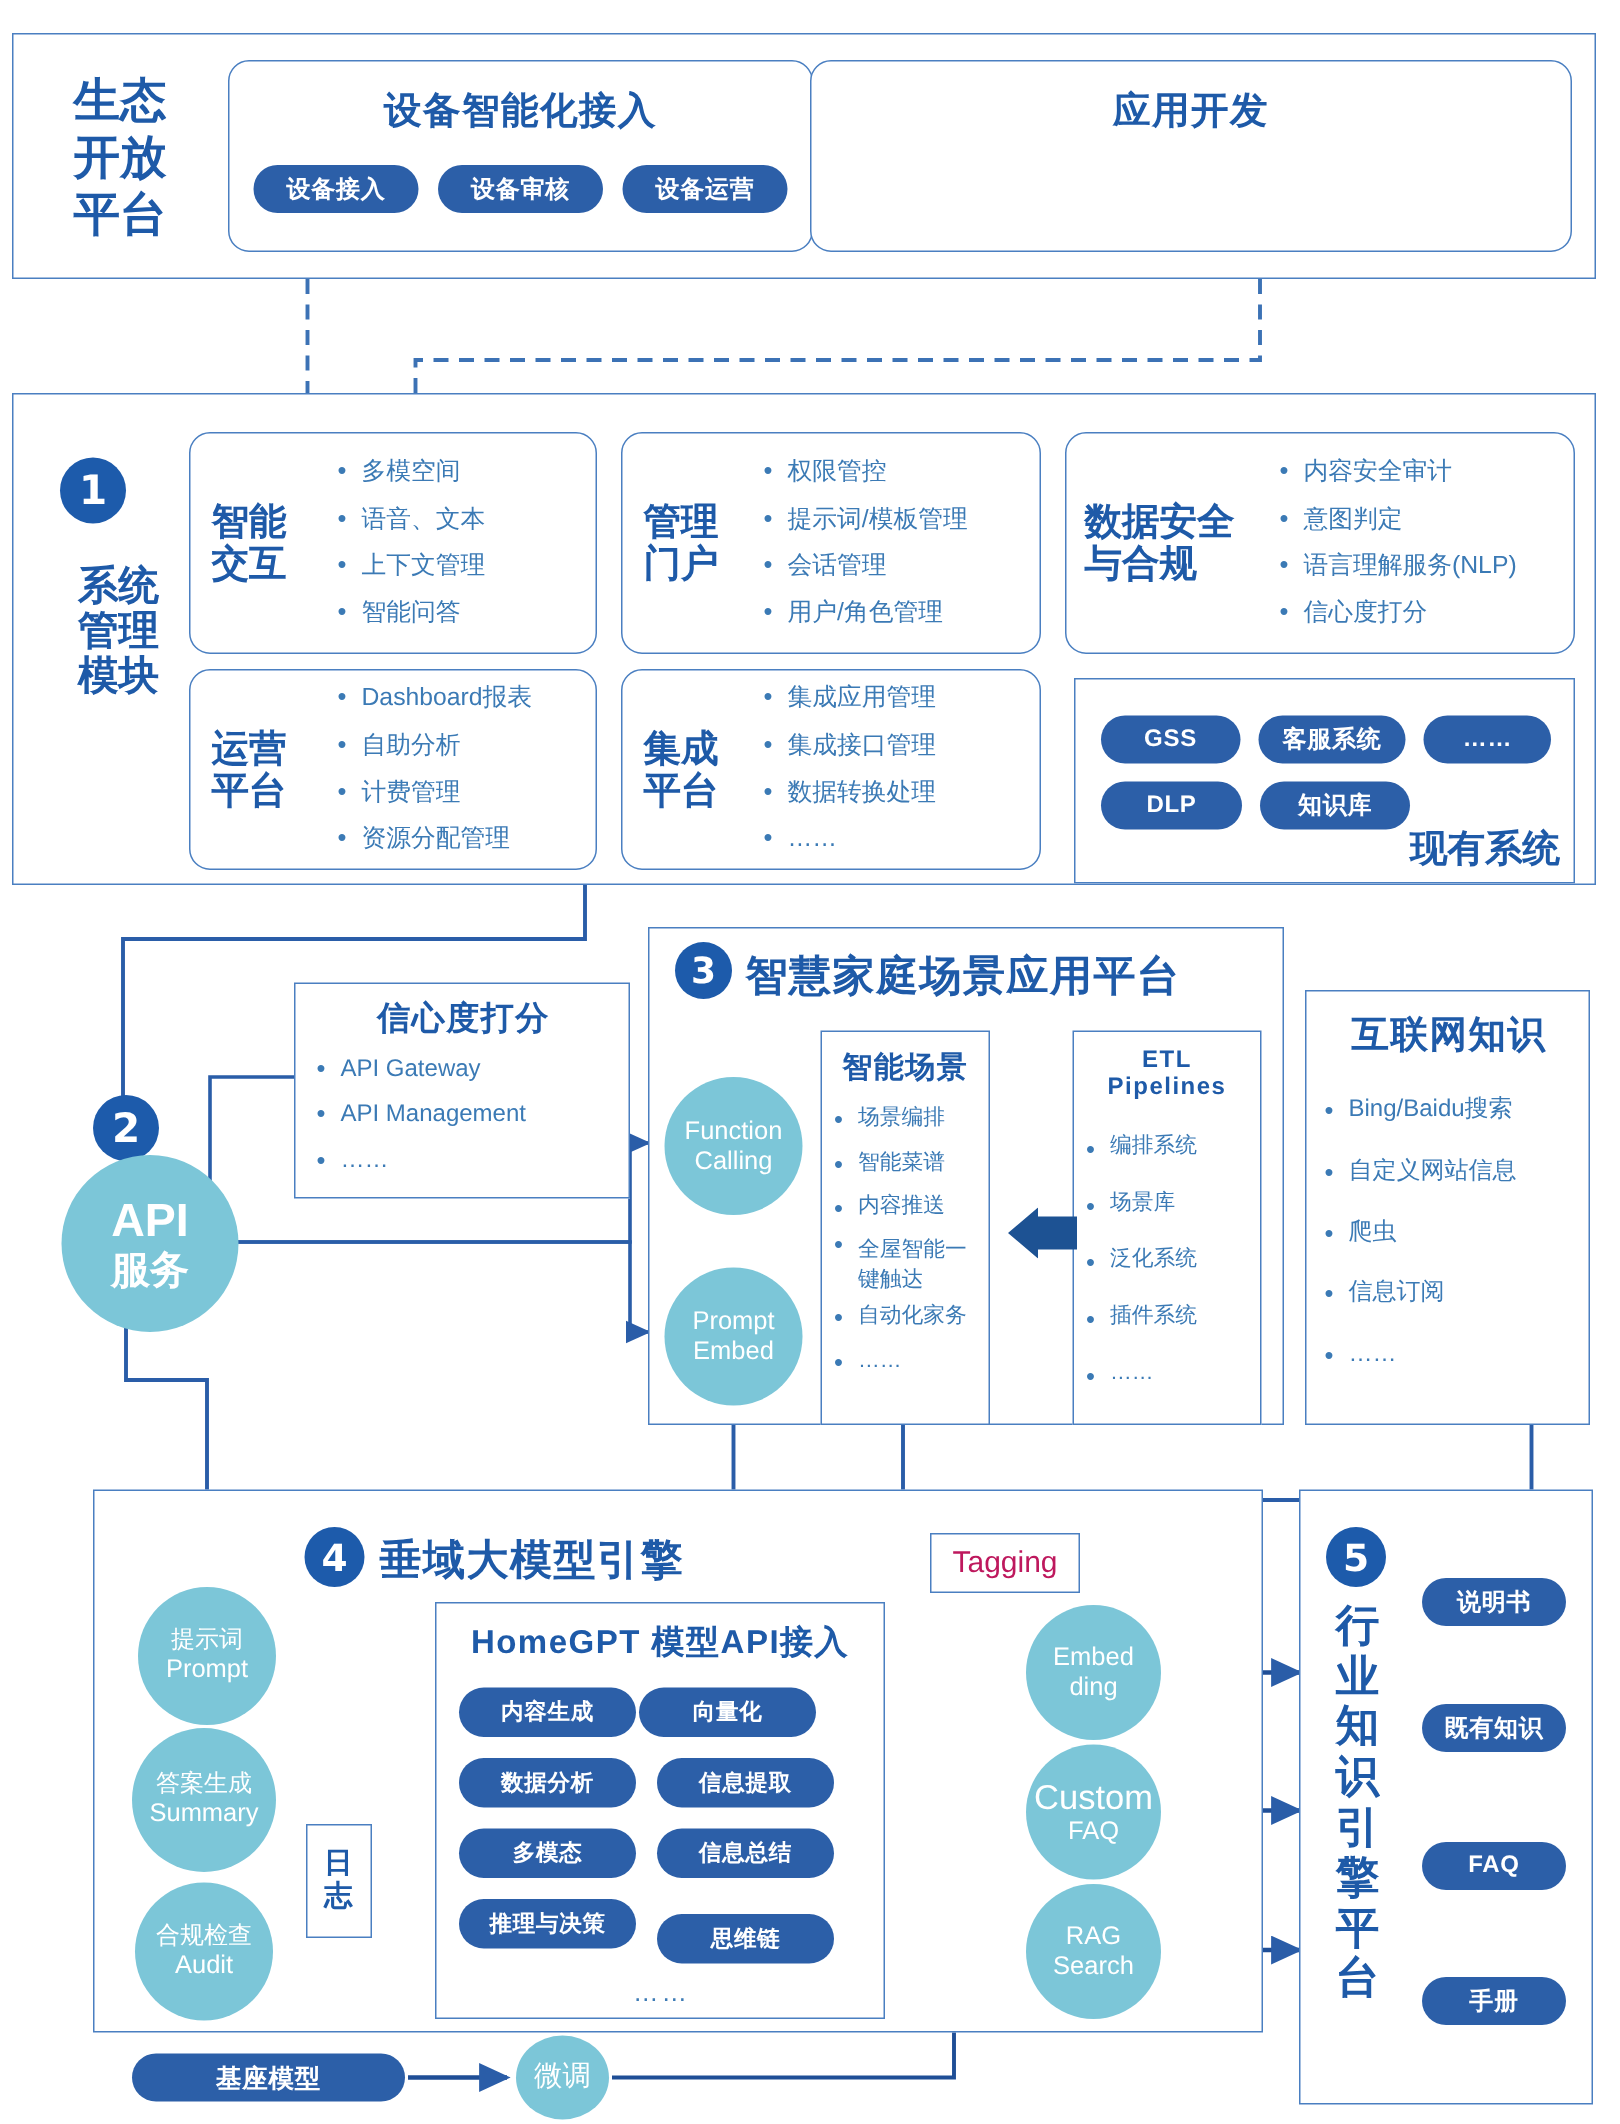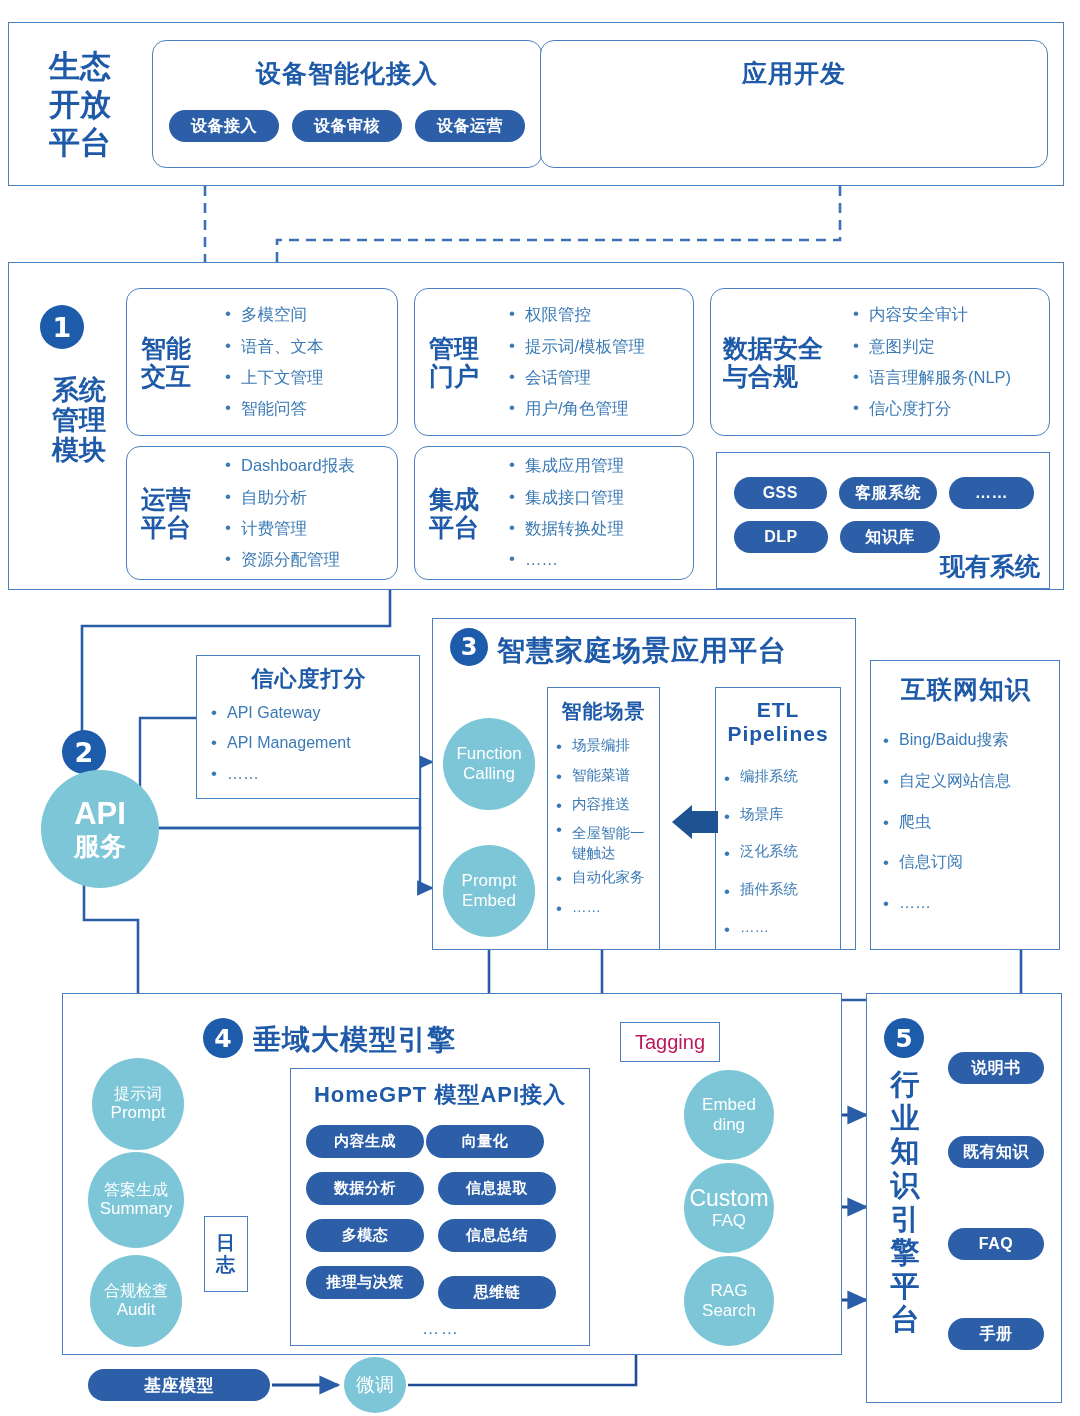--- a/index.html
+++ b/index.html
@@ -268,21 +268,21 @@
       <li style="font-size:14.5px; line-height:2.05;">场景编排</li>
       <li style="font-size:14.5px; line-height:2.05;">智能菜谱</li>
       <li style="font-size:14.5px; line-height:2.05;">内容推送</li>
       <li style="font-size:14.5px; line-height:1.35; white-space:normal; padding-top:4px;">全屋智能一键触达</li>
       <li style="font-size:14.5px; line-height:2.05;">自动化家务</li>
       <li style="font-size:14.5px; line-height:2.05;">……</li>
     </ul>
   </div>
 
   <div class="abs panel" style="left:715px; top:687px; width:126px; height:263px; padding:10px 6px 0 6px;">
-    <div class="big-title" style="font-size:21px; text-align:center; font-weight:600;">ETL Pipelines</div>
+    <div class="big-title" style="font-size:16px; text-align:center; font-weight:600;">ETL Pipelines</div>
     <ul class="bul" style="margin-top:12px;">
       <li style="font-size:14.5px; line-height:2.6;">编排系统</li>
       <li style="font-size:14.5px; line-height:2.6;">场景库</li>
       <li style="font-size:14.5px; line-height:2.6;">泛化系统</li>
       <li style="font-size:14.5px; line-height:2.6;">插件系统</li>
       <li style="font-size:14.5px; line-height:2.6;">……</li>
     </ul>
   </div>
 
   <svg class="abs" style="left:672px; top:805px; width:46px; height:34px;" viewBox="0 0 46 34">

